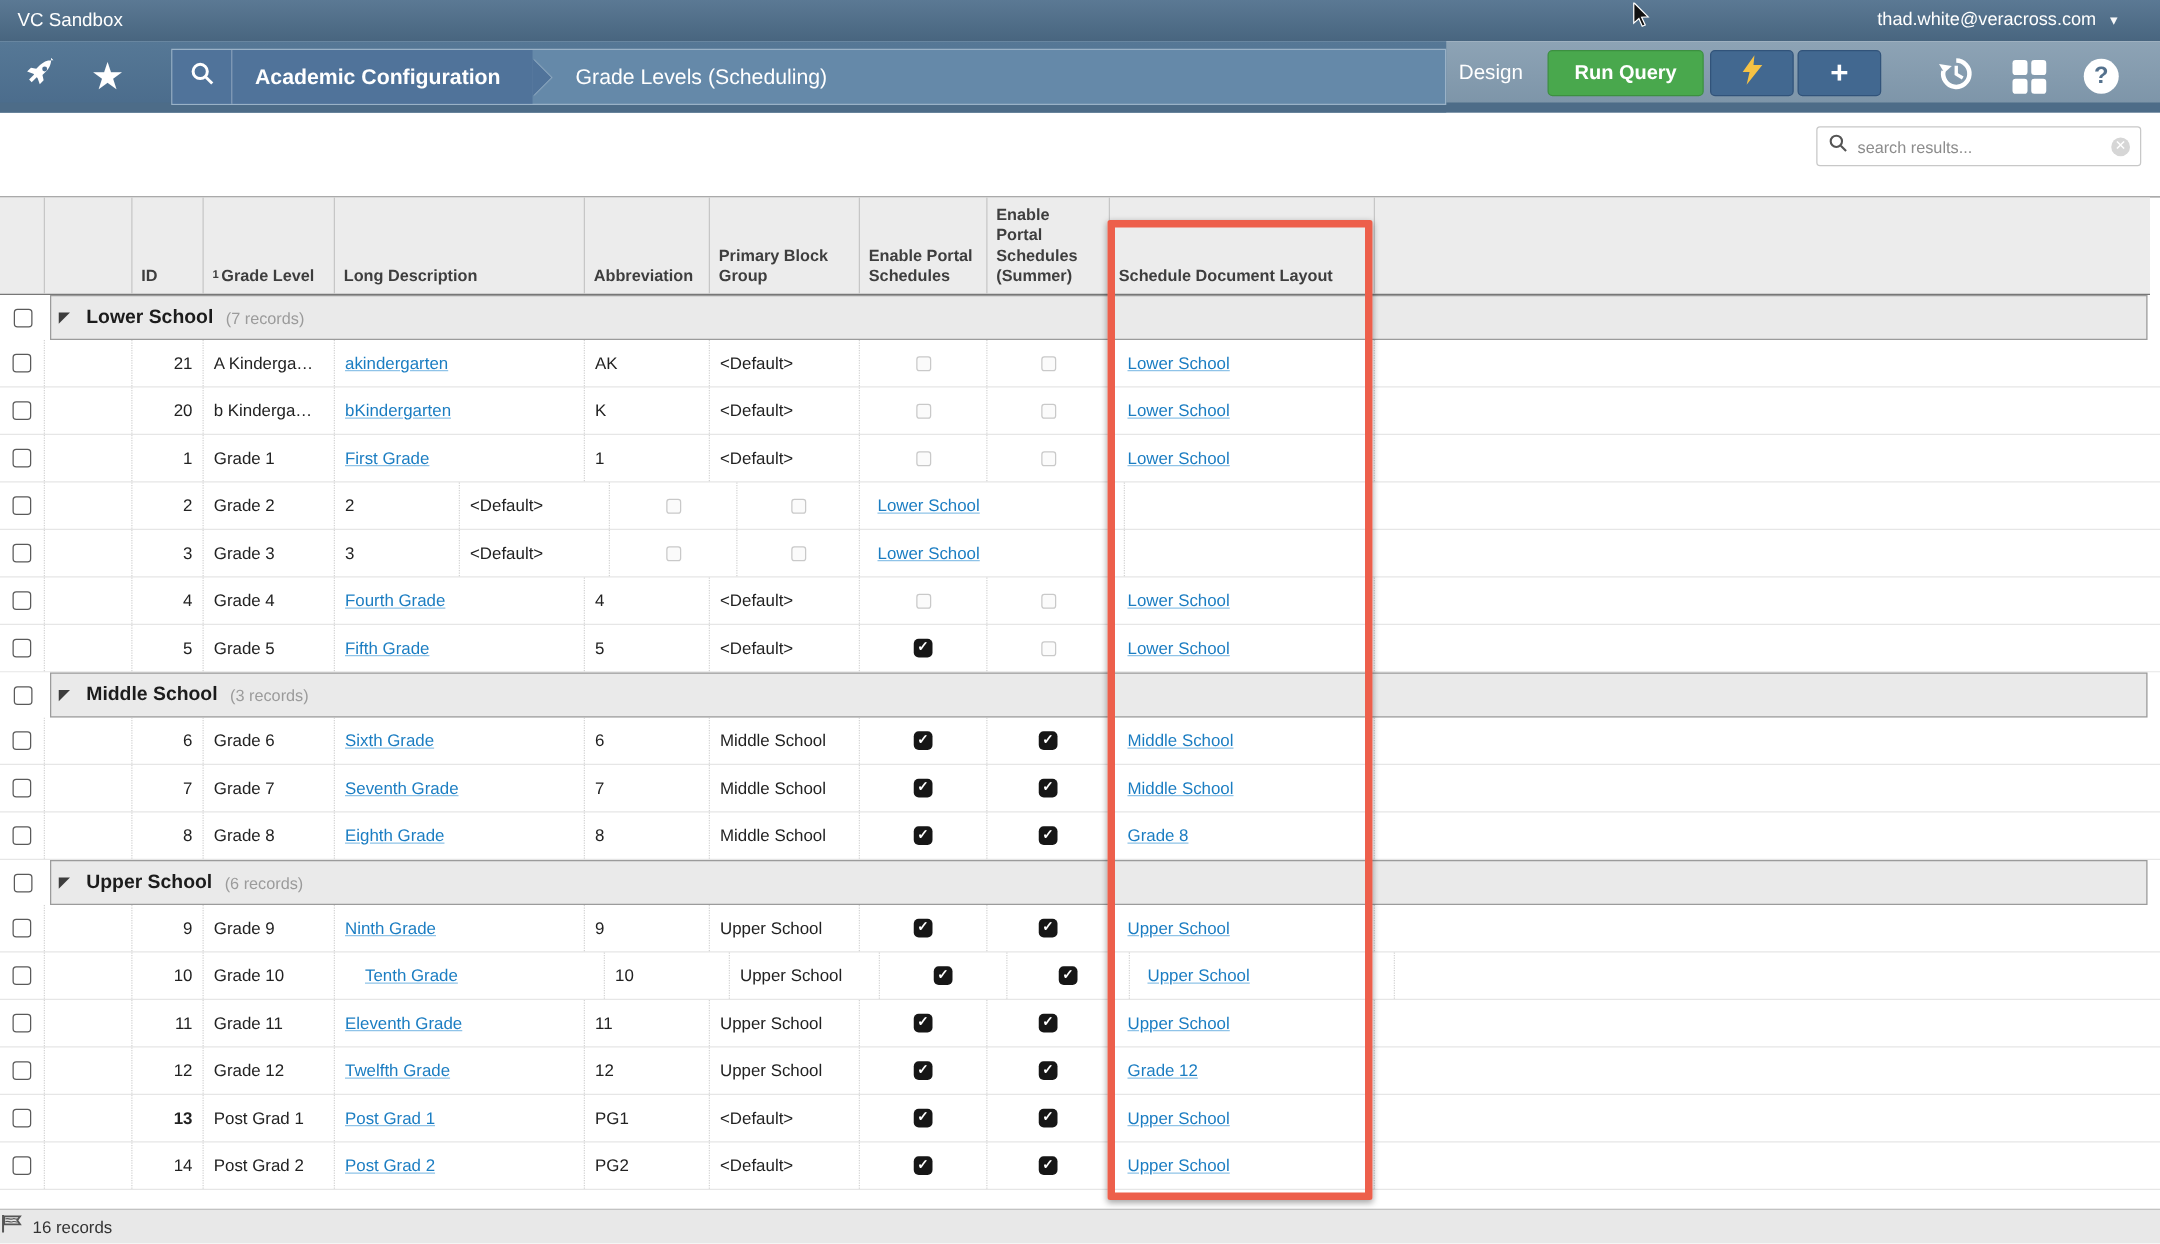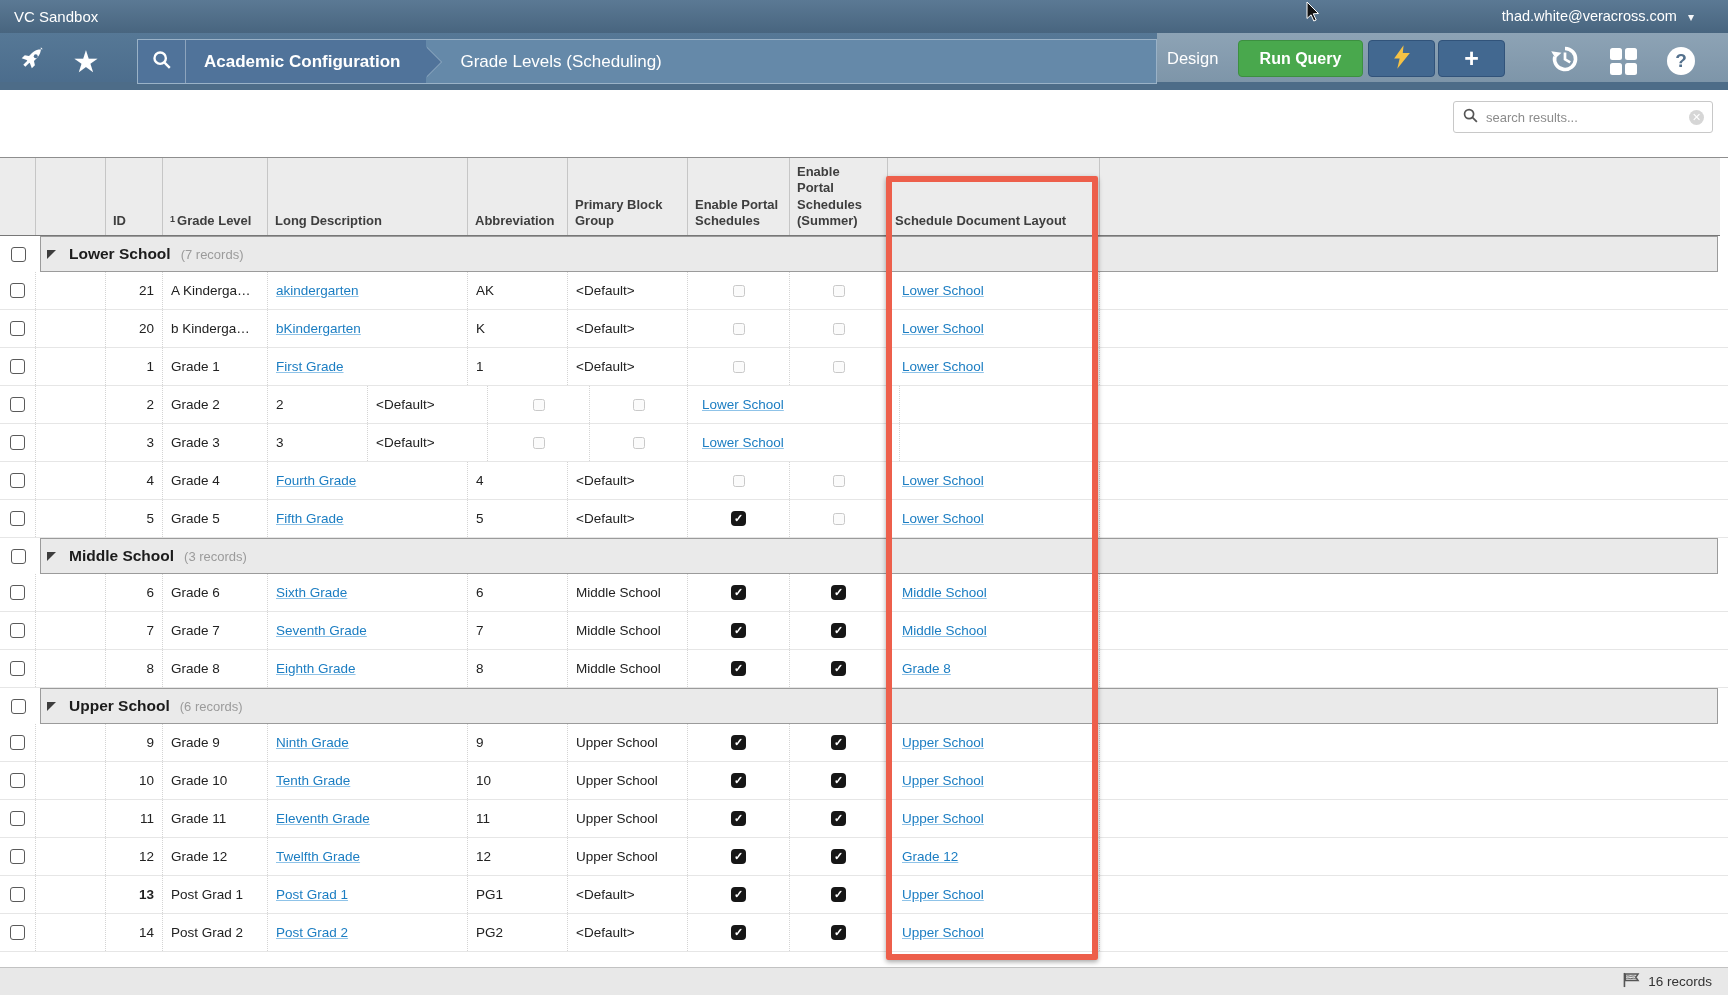--- a/index.html
+++ b/index.html
@@ -85,21 +85,21 @@
   .bool.checked { width:15px; height:15px; border:none; border-radius:4px; background:#161616; position:relative; }
   .bool.checked::after { content:"✓"; position:absolute; left:0; top:0; width:15px; height:15px;
     color:#fff; font-size:11px; font-weight:700; line-height:15px; text-align:center; }
 
   
   .red-box { position:absolute; left:886px; top:176px; width:212px; height:784px;
     border:6px solid var(--hl,#ed5f4b); border-radius:2px; box-shadow:0 2px 5px rgba(0,0,0,.35); pointer-events:none; z-index:5; }
 
   
   .footer { position:absolute; left:0; top:967px; width:1728px; height:28px; background:#e8e8e8;
-    border-top:1px solid #c2c2c2; display:flex; align-items:center; justify-content:flex-end; padding-right:16px; }
+    border-top:1px solid #c2c2c2; display:flex; align-items:center; justify-content:flex-start; padding-right:16px; }
   .footer .label { font-size:13.5px; color:#333; margin-left:7px; }
 
   .cursor { position:absolute; left:1306px; top:2px; z-index:20; pointer-events:none; }
 </style>
 </head>
 <body>
 
 <div class="screen">
 
   <div class="topbar">
@@ -496,21 +496,21 @@
         </div>
         <div class="cell filler"></div>
       </div>
       <div class="data-row">
         <div class="selcell">
           <span class="selbox"></span>
         </div>
         <div class="cell" style="width: 70px;"></div>
         <div class="cell num" style="width: 57px;">10</div>
         <div class="cell " style="width: 105px;">Grade 10</div>
-        <div class="cell " style="width: 200px;">
+        <div class="cell " style="width: 200px; margin-left: 16px;">
           <a>Tenth Grade</a>
         </div>
         <div class="cell " style="width: 100px;">10</div>
         <div class="cell " style="width: 120px;">Upper School</div>
         <div class="cell ctr" style="width: 102px;">
           <span class="bool checked"></span>
         </div>
         <div class="cell ctr" style="width: 98px;">
           <span class="bool checked"></span>
         </div>

